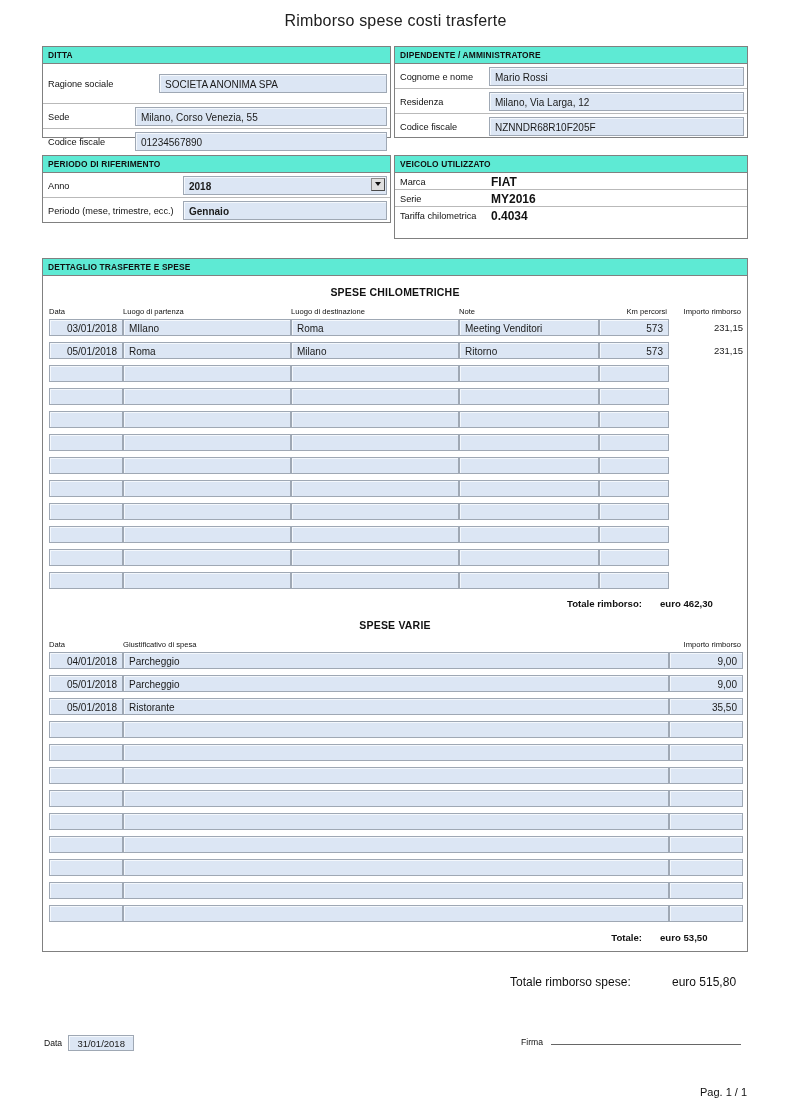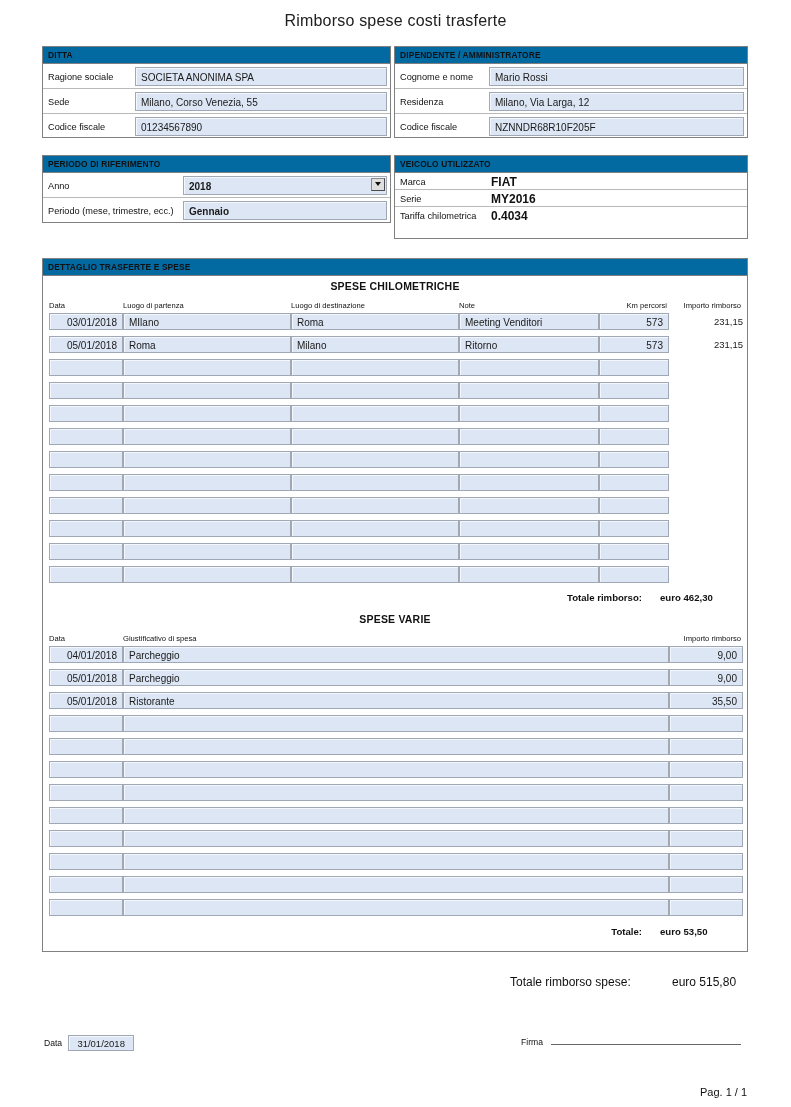--- a/index.html
+++ b/index.html
@@ -35,21 +35,21 @@
   }
 
   
   .panel {
     position: absolute;
     border: 1px solid #808080;
     background: #ffffff;
     box-sizing: border-box;
   }
   .panel-head {
-    background: #0369a1;
+    background: #5eead4;
     border-bottom: 1px solid #808080;
     font-size: 8.4px;
     font-weight: bold;
     letter-spacing: .15px;
     padding: 3px 4px 3px 5px;
     color: #111;
     box-sizing: border-box;
   }
 
   
@@ -204,21 +204,21 @@
 </style>
 </head>
 <body>
 
 <div class="page">
 
   <div class="doc-title">Rimborso spese costi trasferte</div>
 
   <div class="panel" id="panel-ditta" style="left:42px; top:46px; width:349px; height:92px;">
     <div class="panel-head">DITTA</div>
-    <div class="frow" style="height:25px;">
+    <div class="frow" style="height:40px;gap:24px;">
       <div class="flabel" style="width:90px;">Ragione sociale</div>
       <div class="fcellwrap">
           <div class="inp tall">SOCIETA ANONIMA SPA</div>
         </div>
     </div>
     <div class="frow" style="height:25px;">
       <div class="flabel" style="width:90px;">Sede</div>
       <div class="fcellwrap">
           <div class="inp tall">Milano, Corso Venezia, 55</div>
         </div>
@@ -286,21 +286,21 @@
     </div>
     <div class="vrow" style="height:17px;">
       <div class="vlabel" style="width:91px;">Tariffa chilometrica</div>
       <div class="vval">0.4034</div>
     </div>
   </div>
 
   <div class="panel" id="detail-panel" style="left:42px; top:258px; width:706px; height:694px;">
     <div class="panel-head">DETTAGLIO TRASFERTE E SPESE</div>
 
-    <div class="subtitle" style="margin-top:4px;">SPESE CHILOMETRICHE</div>
+    <div class="subtitle" style="margin-top:10px;">SPESE CHILOMETRICHE</div>
 
     <div style="padding:0 6px 0 6px; margin-top:9px;">
       <table class="tbl">
         <colgroup>
           <col style="width:74px">
             <col style="width:168px">
             <col style="width:168px">
           <col style="width:140px">
             <col style="width:70px">
             <col style="width:74px">

